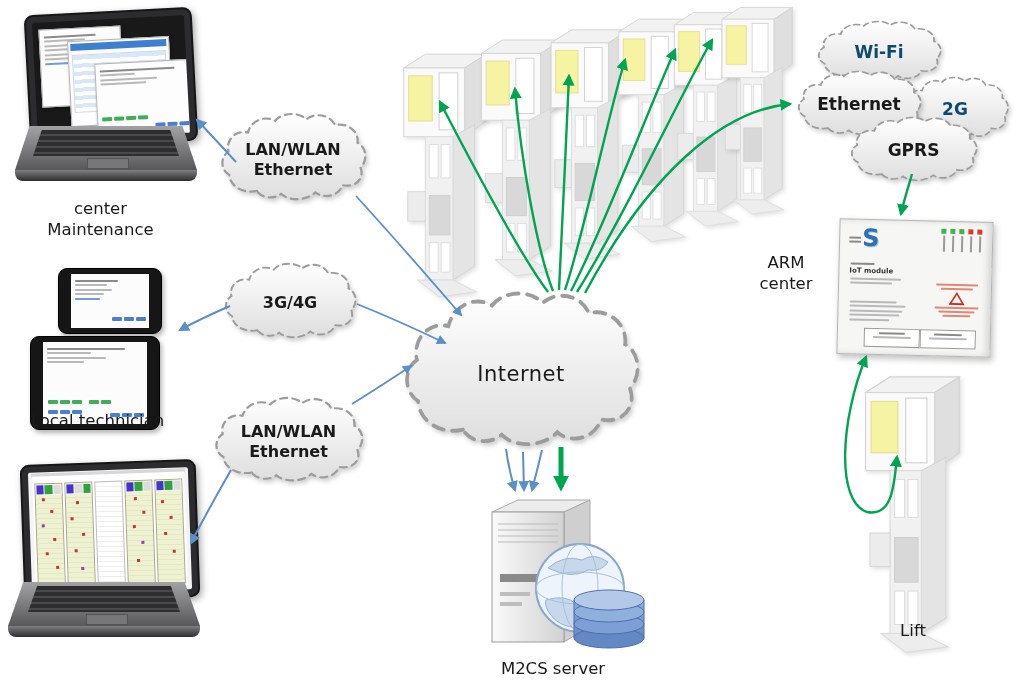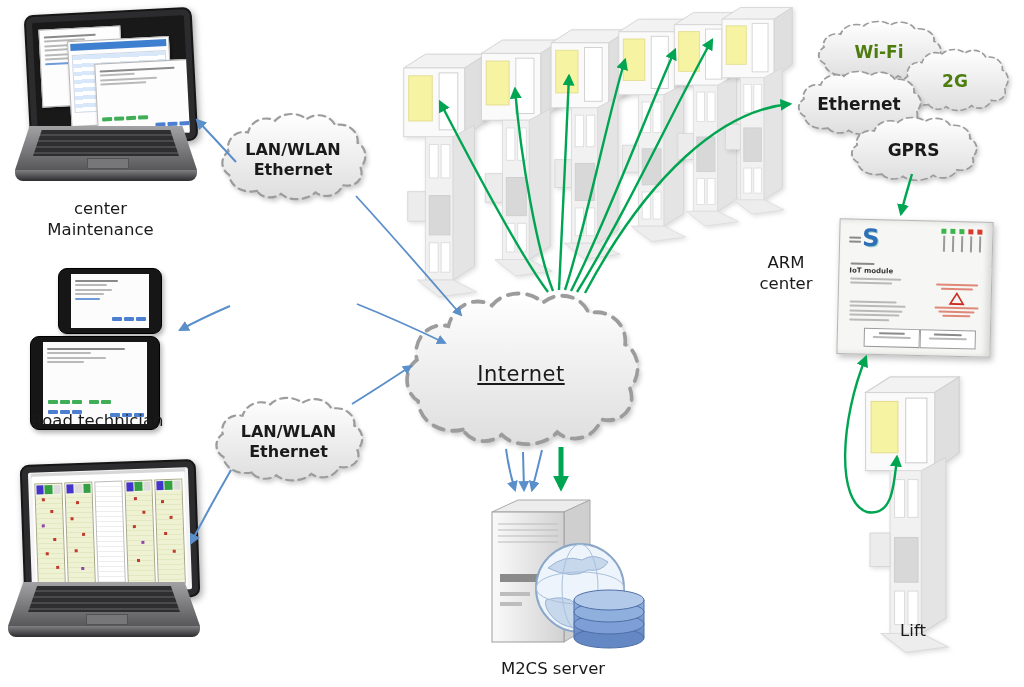--- a/index.html
+++ b/index.html
@@ -6,22 +6,22 @@
   #canvas{position:relative;width:1024px;height:687px;background:#ffffff;overflow:hidden;
           font-family:"DejaVu Sans","Liberation Sans",sans-serif;color:#1a1a1a;}
 
   
   .cloud{position:absolute;}
   .cloud svg{position:absolute;inset:0;width:100%;height:100%;overflow:visible;
              filter:drop-shadow(2px 3px 2px rgba(0,0,0,.18));}
   .cloud-path{fill:url(#cg);stroke:#9c9c9c;stroke-width:3;stroke-dasharray:9 7;stroke-linecap:round;}
   .cloud-label{position:absolute;inset:0;display:flex;flex-direction:column;align-items:center;
                justify-content:center;font-weight:600;font-size:16px;line-height:1.25;text-align:center;}
-  .cloud-label.big{font-size:21px;font-weight:500;letter-spacing:.5px;text-decoration:underline;}
-  .cloud-label.gray{color:#4d7c0f;}
+  .cloud-label.big{font-size:21px;font-weight:500;letter-spacing:.5px;}
+  .cloud-label.gray{color:#0c4a6e;}
   .cloud-label.sm{font-size:17px;}
 
   
   .nlabel{position:absolute;text-align:center;font-size:16.5px;color:#1a1a1a;line-height:1.3;}
 
   
   .laptop{position:absolute;}
   .lid{position:absolute;background:#2c2c2e;border:2px solid #161616;border-radius:9px;
        box-shadow:2px 3px 7px rgba(0,0,0,.35);padding:6px;}
   .screen{position:relative;width:100%;height:100%;background:#191919;overflow:hidden;border-radius:2px;}
@@ -224,21 +224,21 @@
         <span class="chip g"></span><span class="chip g"></span><span class="chip g"></span>
         <span class="chip g"></span><span class="chip g"></span>
       </div>
       <div style="position:absolute;left:4px;top:58px">
         <span class="chip b"></span><span class="chip b"></span><span class="chip b"></span>
       </div>
       <div class="wfoot"><span class="chip b"></span><span class="chip b"></span><span class="chip b"></span></div>
     </div>
   </div>
   <div class="nlabel" style="left:15px;top:410px;width:165px">
-    <span>Road technician</span>
+    <span>Local technician</span>
   </div>
 
   <div class="laptop" style="left:8px;top:458px;width:192px;height:196px">
     <div class="lid" style="left:14px;top:4px;width:160px;height:122px;transform:rotate(-2deg)">
       <div class="screen" style="background:#f4f4f4">
         <div class="lm-top"></div>
         <div class="lm">
           <div class="col">
               <div class="hd">
                 <i class="p"></i>
@@ -284,20 +284,28 @@
   <div class="cloud" style="left:218px;top:112px;width:150px;height:95px">
     <svg viewBox="0 0 200 130" preserveAspectRatio="none">
         <path class="cloud-path" d="M52 108 C34 112 16 102 15 86 C4 80 2 62 14 54 C10 38 24 24 40 28 C44 12 62 4 76 12 C86 0 108 0 118 10 C130 0 150 4 156 18 C172 14 188 26 186 42 C198 48 200 66 190 76 C196 92 182 104 166 100 C162 114 142 120 130 110 C118 122 94 122 84 112 C74 120 58 118 52 108 Z"></path>
       </svg>
     <div class="cloud-label">
       <div>LAN/WLAN</div>
       <div>Ethernet</div>
     </div>
   </div>
 
+  <div class="cloud" style="left:222px;top:262px;width:136px;height:82px">
+    <svg viewBox="0 0 200 130" preserveAspectRatio="none">
+        <path class="cloud-path" d="M52 108 C34 112 16 102 15 86 C4 80 2 62 14 54 C10 38 24 24 40 28 C44 12 62 4 76 12 C86 0 108 0 118 10 C130 0 150 4 156 18 C172 14 188 26 186 42 C198 48 200 66 190 76 C196 92 182 104 166 100 C162 114 142 120 130 110 C118 122 94 122 84 112 C74 120 58 118 52 108 Z"></path>
+      </svg>
+    <div class="cloud-label">
+        <div>3G/4G</div>
+      </div>
+  </div>
 
   <div class="cloud" style="left:212px;top:396px;width:153px;height:92px">
     <svg viewBox="0 0 200 130" preserveAspectRatio="none">
         <path class="cloud-path" d="M52 108 C34 112 16 102 15 86 C4 80 2 62 14 54 C10 38 24 24 40 28 C44 12 62 4 76 12 C86 0 108 0 118 10 C130 0 150 4 156 18 C172 14 188 26 186 42 C198 48 200 66 190 76 C196 92 182 104 166 100 C162 114 142 120 130 110 C118 122 94 122 84 112 C74 120 58 118 52 108 Z"></path>
       </svg>
     <div class="cloud-label">
       <div>LAN/WLAN</div>
       <div>Ethernet</div>
     </div>
   </div>
@@ -312,21 +320,21 @@
   </div>
 
   <div class="cloud" style="left:815px;top:20px;width:128px;height:66px">
     <svg viewBox="0 0 200 130" preserveAspectRatio="none">
         <path class="cloud-path" d="M52 108 C34 112 16 102 15 86 C4 80 2 62 14 54 C10 38 24 24 40 28 C44 12 62 4 76 12 C86 0 108 0 118 10 C130 0 150 4 156 18 C172 14 188 26 186 42 C198 48 200 66 190 76 C196 92 182 104 166 100 C162 114 142 120 130 110 C118 122 94 122 84 112 C74 120 58 118 52 108 Z"></path>
       </svg>
     <div class="cloud-label sm gray">
         <div>Wi-Fi</div>
       </div>
   </div>
-  <div class="cloud" style="left:900px;top:48px;width:110px;height:68px">
+  <div class="cloud" style="left:900px;top:76px;width:110px;height:68px">
     <svg viewBox="0 0 200 130" preserveAspectRatio="none">
         <path class="cloud-path" d="M52 108 C34 112 16 102 15 86 C4 80 2 62 14 54 C10 38 24 24 40 28 C44 12 62 4 76 12 C86 0 108 0 118 10 C130 0 150 4 156 18 C172 14 188 26 186 42 C198 48 200 66 190 76 C196 92 182 104 166 100 C162 114 142 120 130 110 C118 122 94 122 84 112 C74 120 58 118 52 108 Z"></path>
       </svg>
     <div class="cloud-label sm gray">
         <div>2G</div>
       </div>
   </div>
   <div class="cloud" style="left:795px;top:70px;width:128px;height:70px">
     <svg viewBox="0 0 200 130" preserveAspectRatio="none">
         <path class="cloud-path" d="M52 108 C34 112 16 102 15 86 C4 80 2 62 14 54 C10 38 24 24 40 28 C44 12 62 4 76 12 C86 0 108 0 118 10 C130 0 150 4 156 18 C172 14 188 26 186 42 C198 48 200 66 190 76 C196 92 182 104 166 100 C162 114 142 120 130 110 C118 122 94 122 84 112 C74 120 58 118 52 108 Z"></path>

